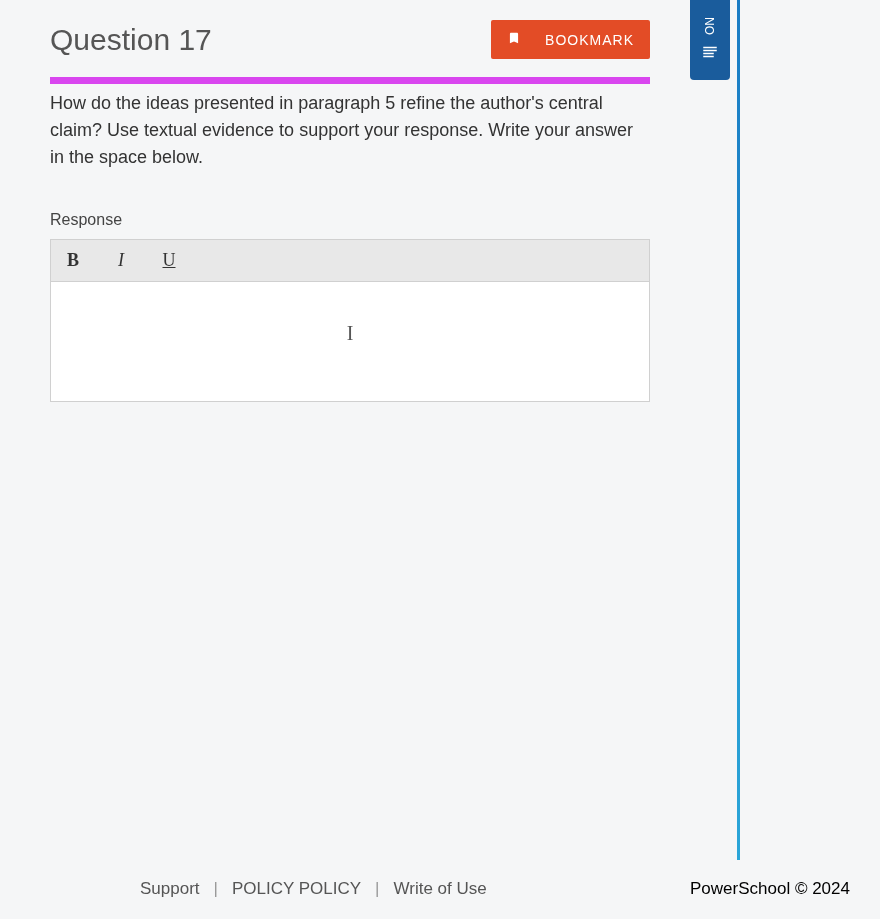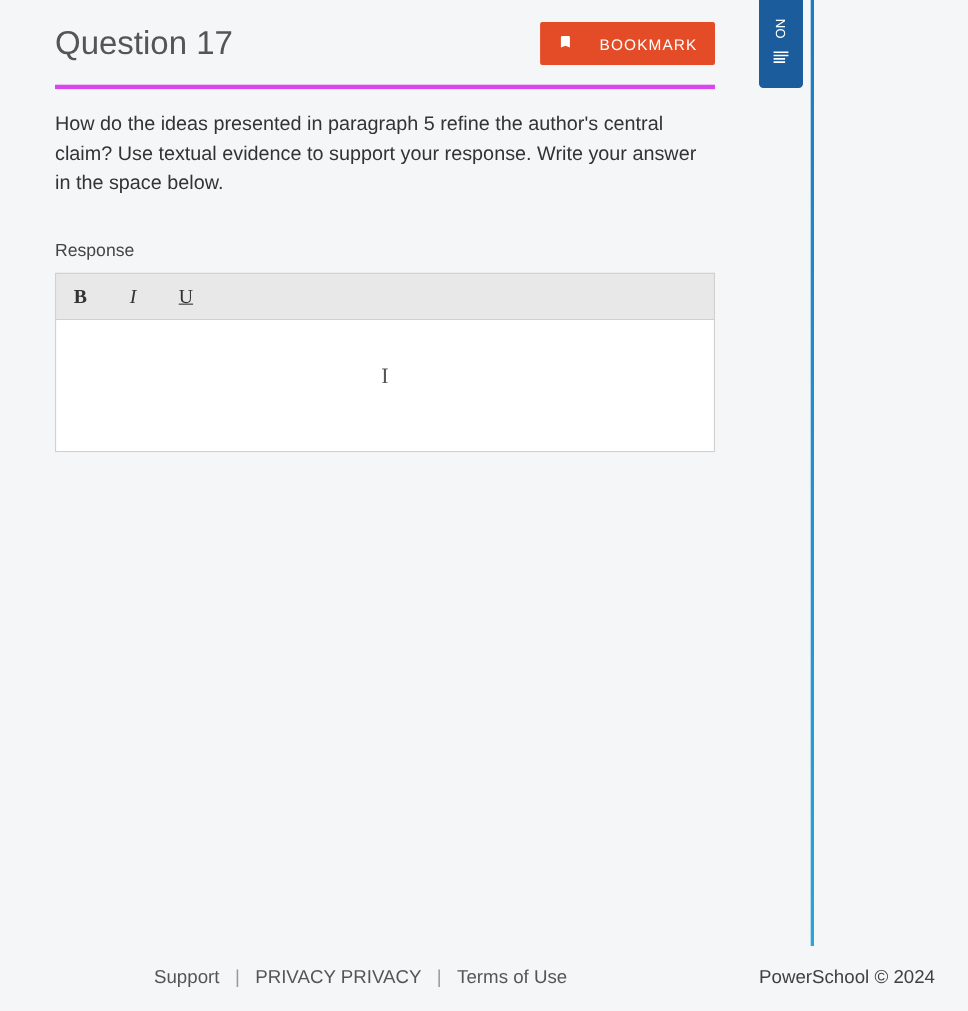--- a/index.html
+++ b/index.html
@@ -17,22 +17,22 @@
     }
     .content-area {
       padding: 20px 50px 0 50px;
       width: 700px;
     }
     .question-header {
       display: flex;
       justify-content: space-between;
       align-items: center;
       padding-bottom: 18px;
-      border-bottom: 4px solid #d946ef;
-      margin-bottom: 18px;
+      border-bottom: 7px solid #d946ef;
+      margin-bottom: 6px;
     }
     .question-title {
       font-size: 30px;
       color: #555;
       font-weight: 400;
     }
     .bookmark-btn {
       background: #e34c26;
       color: #fff;
       border: none;
@@ -155,21 +155,21 @@
     }
     .footer-link {
       color: #555;
       text-decoration: none;
       cursor: pointer;
     }
     .footer-sep {
       color: #999;
     }
     .footer-copy {
-      color: #404040;
+      color: #000000;
     }
   </style>
 </head>
 <body>
 
 <div class="content-area">
   <div class="question-header">
     <h1 class="question-title">Question 17</h1>
     <button class="bookmark-btn">
       <span>
@@ -203,18 +203,18 @@
     <svg viewBox="0 0 24 24">
         <path d="M3 5h18v2H3zm0 4h18v2H3zm0 4h14v2H3zm0 4h14v2H3z"></path>
       </svg>
   </span>
 </div>
 
 <div class="footer">
   <div class="footer-links">
     <a class="footer-link">Support</a>
     <span class="footer-sep">|</span>
-    <a class="footer-link">PRIVACY PRIVACY</a>
+    <a class="footer-link">POLICY POLICY</a>
     <span class="footer-sep">|</span>
-    <a class="footer-link">Terms of Use</a>
+    <a class="footer-link">Write of Use</a>
   </div>
   <div class="footer-copy">PowerSchool © 2024</div>
 </div>
 
 </body></html>

